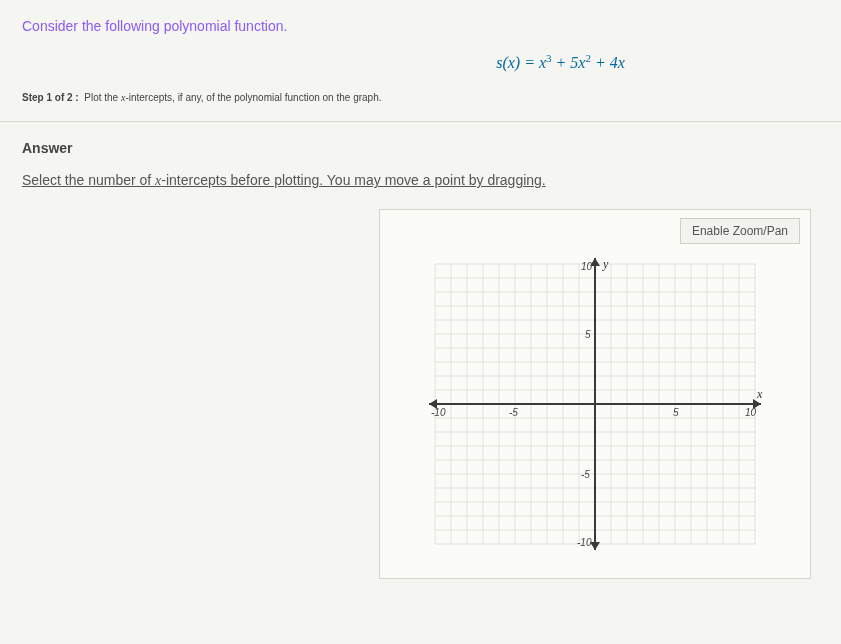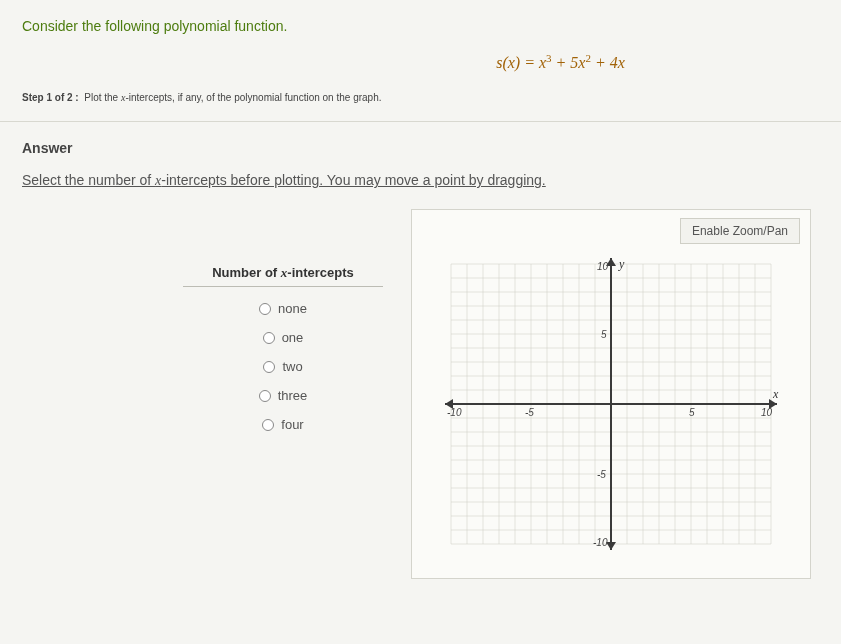--- a/index.html
+++ b/index.html
@@ -7,29 +7,29 @@
       font-family: Arial, sans-serif;
       background: #f5f5f2;
       color: #333;
       width: 841px;
       height: 644px;
       padding: 18px 22px;
       position: relative;
     }
     .prompt-text {
       font-size: 14px;
-      color: #4d7c0f;
+      color: #8b5cf6;
       margin-bottom: 18px;
     }
     .formula {
       text-align: center;
       font-family: "Times New Roman", serif;
       font-style: italic;
       font-size: 16px;
-      color: #a16207;
+      color: #0369a1;
       margin: 6px 0 20px 0;
       padding-left: 280px;
     }
     .formula sup { font-size: 11px; vertical-align: super; font-style: normal;}
     .step-row {
       font-size: 10px;
       color: #444;
       margin-bottom: 18px;
     }
     .step-row .bold { font-weight: 700; }
@@ -84,21 +84,21 @@
     }
     .radio {
       width: 12px; height: 12px;
       border: 1.5px solid #888;
       border-radius: 50%;
       display: inline-block;
       background: #fff;
     }
     .graph-panel {
       position: relative;
-      width: 400px;
+      width: 432px;
       height: 370px;
       border: 1px solid #d4d4cc;
       background: #fbfbf8;
       padding-top: 44px;
     }
     .enable-btn {
       position: absolute;
       top: 8px; right: 10px;
       font-size: 12px;
       color: #555;
@@ -148,45 +148,20 @@
 
 <div class="answer-heading">Answer</div>
 
 <div class="answer-instr">
   <span>Select the number of </span><span class="x-ital">x</span><span>-intercepts before plotting. You may move a point by dragging.</span>
 </div>
 
 <div class="work-area">
 
   <div class="choices-col">
-    <div class="choice-header">
-      <span>Number of </span><span class="x-ital">x</span><span>-intercepts</span>
-    </div>
-    <div class="choice-list">
-      <label class="choice">
-        <span class="radio"></span>
-        <span>none</span>
-      </label>
-      <label class="choice">
-        <span class="radio"></span>
-        <span>one</span>
-      </label>
-      <label class="choice">
-        <span class="radio"></span>
-        <span>two</span>
-      </label>
-      <label class="choice">
-        <span class="radio"></span>
-        <span>three</span>
-      </label>
-      <label class="choice">
-        <span class="radio"></span>
-        <span>four</span>
-      </label>
-    </div>
   </div>
 
   <div class="graph-panel">
     <button class="enable-btn">Enable Zoom/Pan</button>
 
     <div class="plot-wrap">
       <svg viewBox="0 0 340 300">
 
         <g>
 

